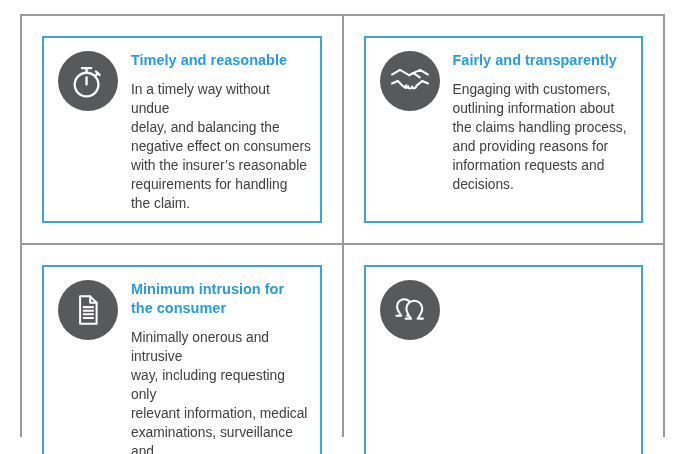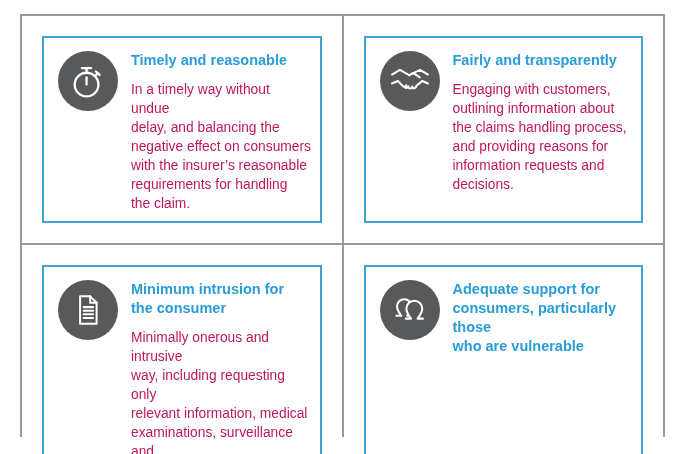--- a/index.html
+++ b/index.html
@@ -65,21 +65,21 @@
   .card-title {
     margin: 3px 0 10px 0;
     color: #2a9cd8;
     font-size: 14.5px;
     font-weight: 700;
     line-height: 1.3;
     white-space: pre-line;
   }
   .card-body {
     margin: 0;
-    color: #be185d;
+    color: #404040;
     font-size: 13.8px;
     line-height: 1.38;
     white-space: pre-line;
   }
 </style>
 </head>
 <body>
 
 <div class="canvas">
   <div class="grid">
@@ -171,21 +171,18 @@
       <div class="card-frame">
         <div class="icon-circle">
           <svg viewBox="0 0 64 64" aria-hidden="true">
             <g fill="none" stroke="#ffffff" stroke-width="2.8" stroke-linecap="round" stroke-linejoin="round">
               <path d="M13,40 h7 c-3,-4 -6,-8 -6,-13 a10,10 0 1 1 20,0 c0,5 -3,9 -6,13 h7"></path>
               <path d="M26,44 h7.5 c-3,-4 -6.5,-8 -6.5,-14 a11,11 0 1 1 22,0 c0,6 -3.5,10 -6.5,14 h7.5" fill="#58595b"></path>
             </g>
           </svg>
         </div>
         <div class="text-col">
-          <h3 class="card-title">Adequate support for
-consumers, particularly those
-who are vulnerable</h3>
         </div>
       </div>
     </section>
 
   </div>
 </div>
 
 </body></html>

